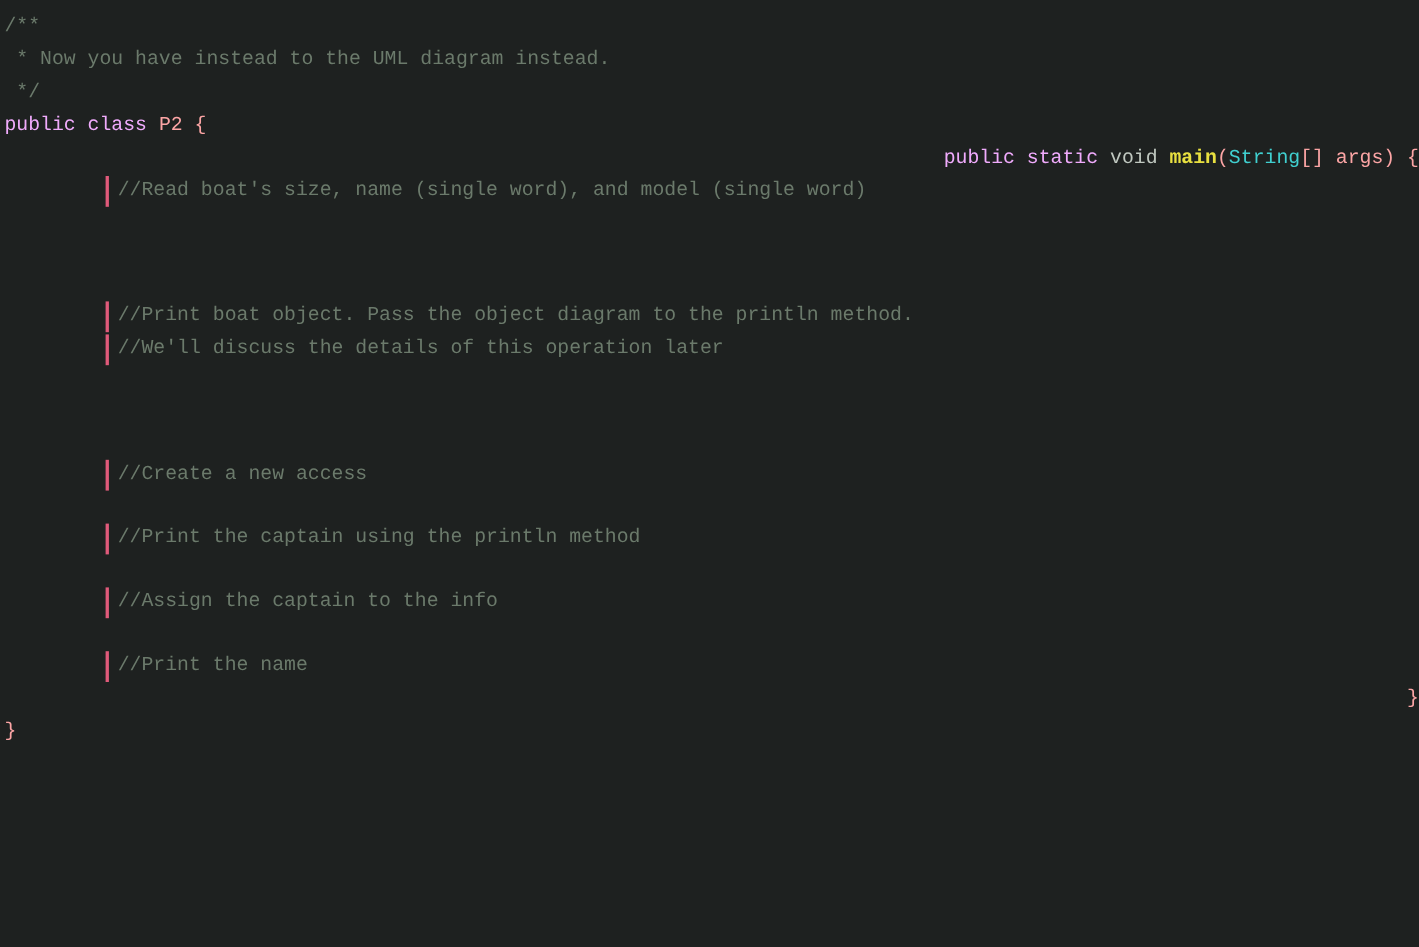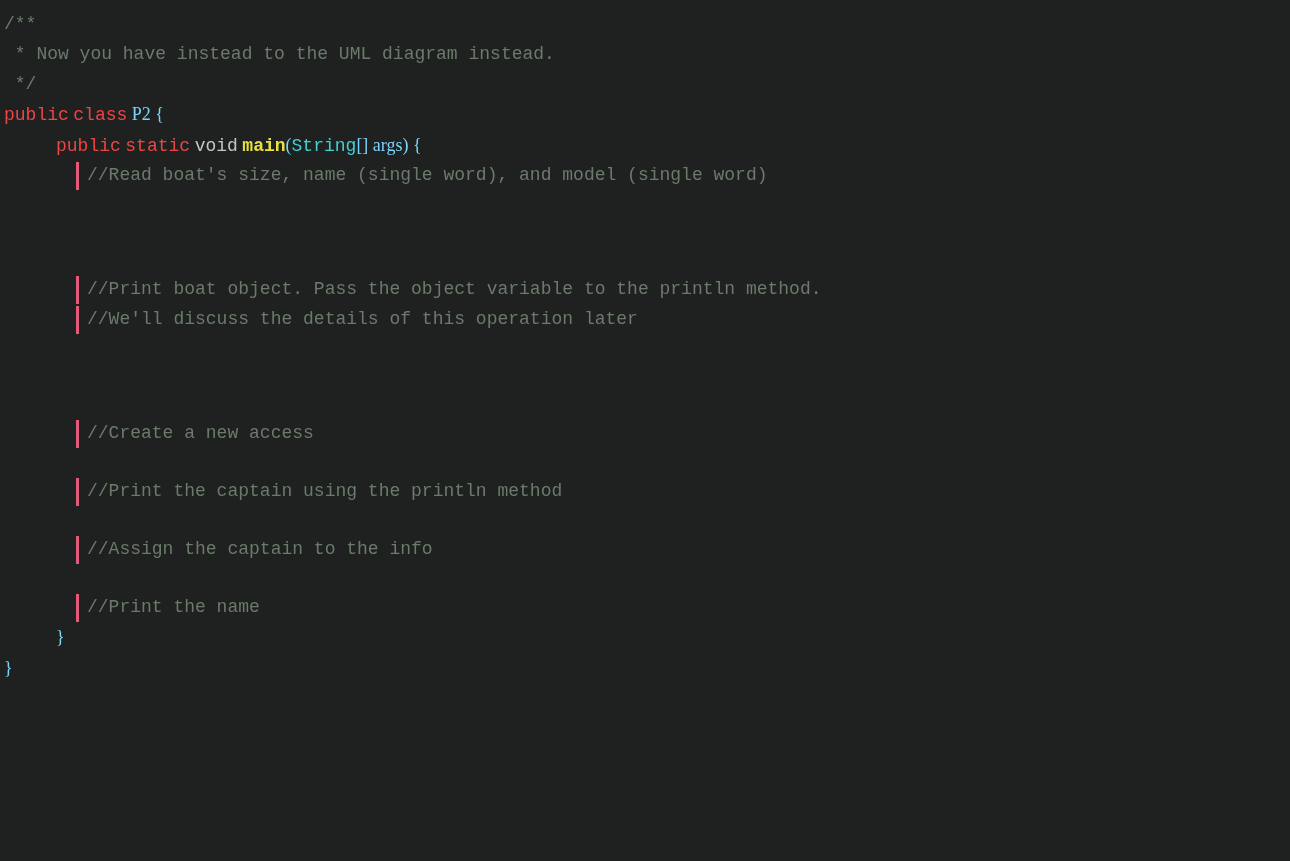--- a/index.html
+++ b/index.html
@@ -42,28 +42,28 @@
     }
 
     .line-content {
       flex: 1;
       padding-left: 4px;
       white-space: pre;
     }
 
     
     .c-comment { color: #6b7a6b; }
-    .c-keyword { color: #ef4444; }
+    .c-keyword { color: #f0abfc; }
     .c-void { color: #c0c8c0; }
     .c-method { color: #e8e040; font-weight: bold; }
     .c-type { color: #40d0d0; }
-    .c-white { color: #7dd3fc; font-family: Liberation Serif, serif; }
-
-    .indent1 { padding-left: 56px; }
-    .indent2 { padding-left: 76px; text-align: right; }
+    .c-white { color: #fca5a5; }
+
+    .indent1 { padding-left: 56px; text-align: right; }
+    .indent2 { padding-left: 96px; text-align: right; }
 
     .has-bar {
       display: flex;
       align-items: stretch;
     }
   </style>
 </head>
 <body>
 
 <div class="code-editor">
@@ -109,21 +109,21 @@
 
   <div class="code-line">
     <div class="line-content indent2 has-bar">
       <span class="gutter-bar"></span>
     </div>
   </div>
 
   <div class="code-line">
     <div class="line-content indent2 has-bar">
       <span class="gutter-bar"></span>
-      <span class="c-comment">//Print boat object. Pass the object variable to the println method.</span>
+      <span class="c-comment">//Print boat object. Pass the object diagram to the println method.</span>
     </div>
   </div>
 
   <div class="code-line">
     <div class="line-content indent2 has-bar">
       <span class="gutter-bar"></span>
       <span class="c-comment">//We'll discuss the details of this operation later</span>
     </div>
   </div>
 

